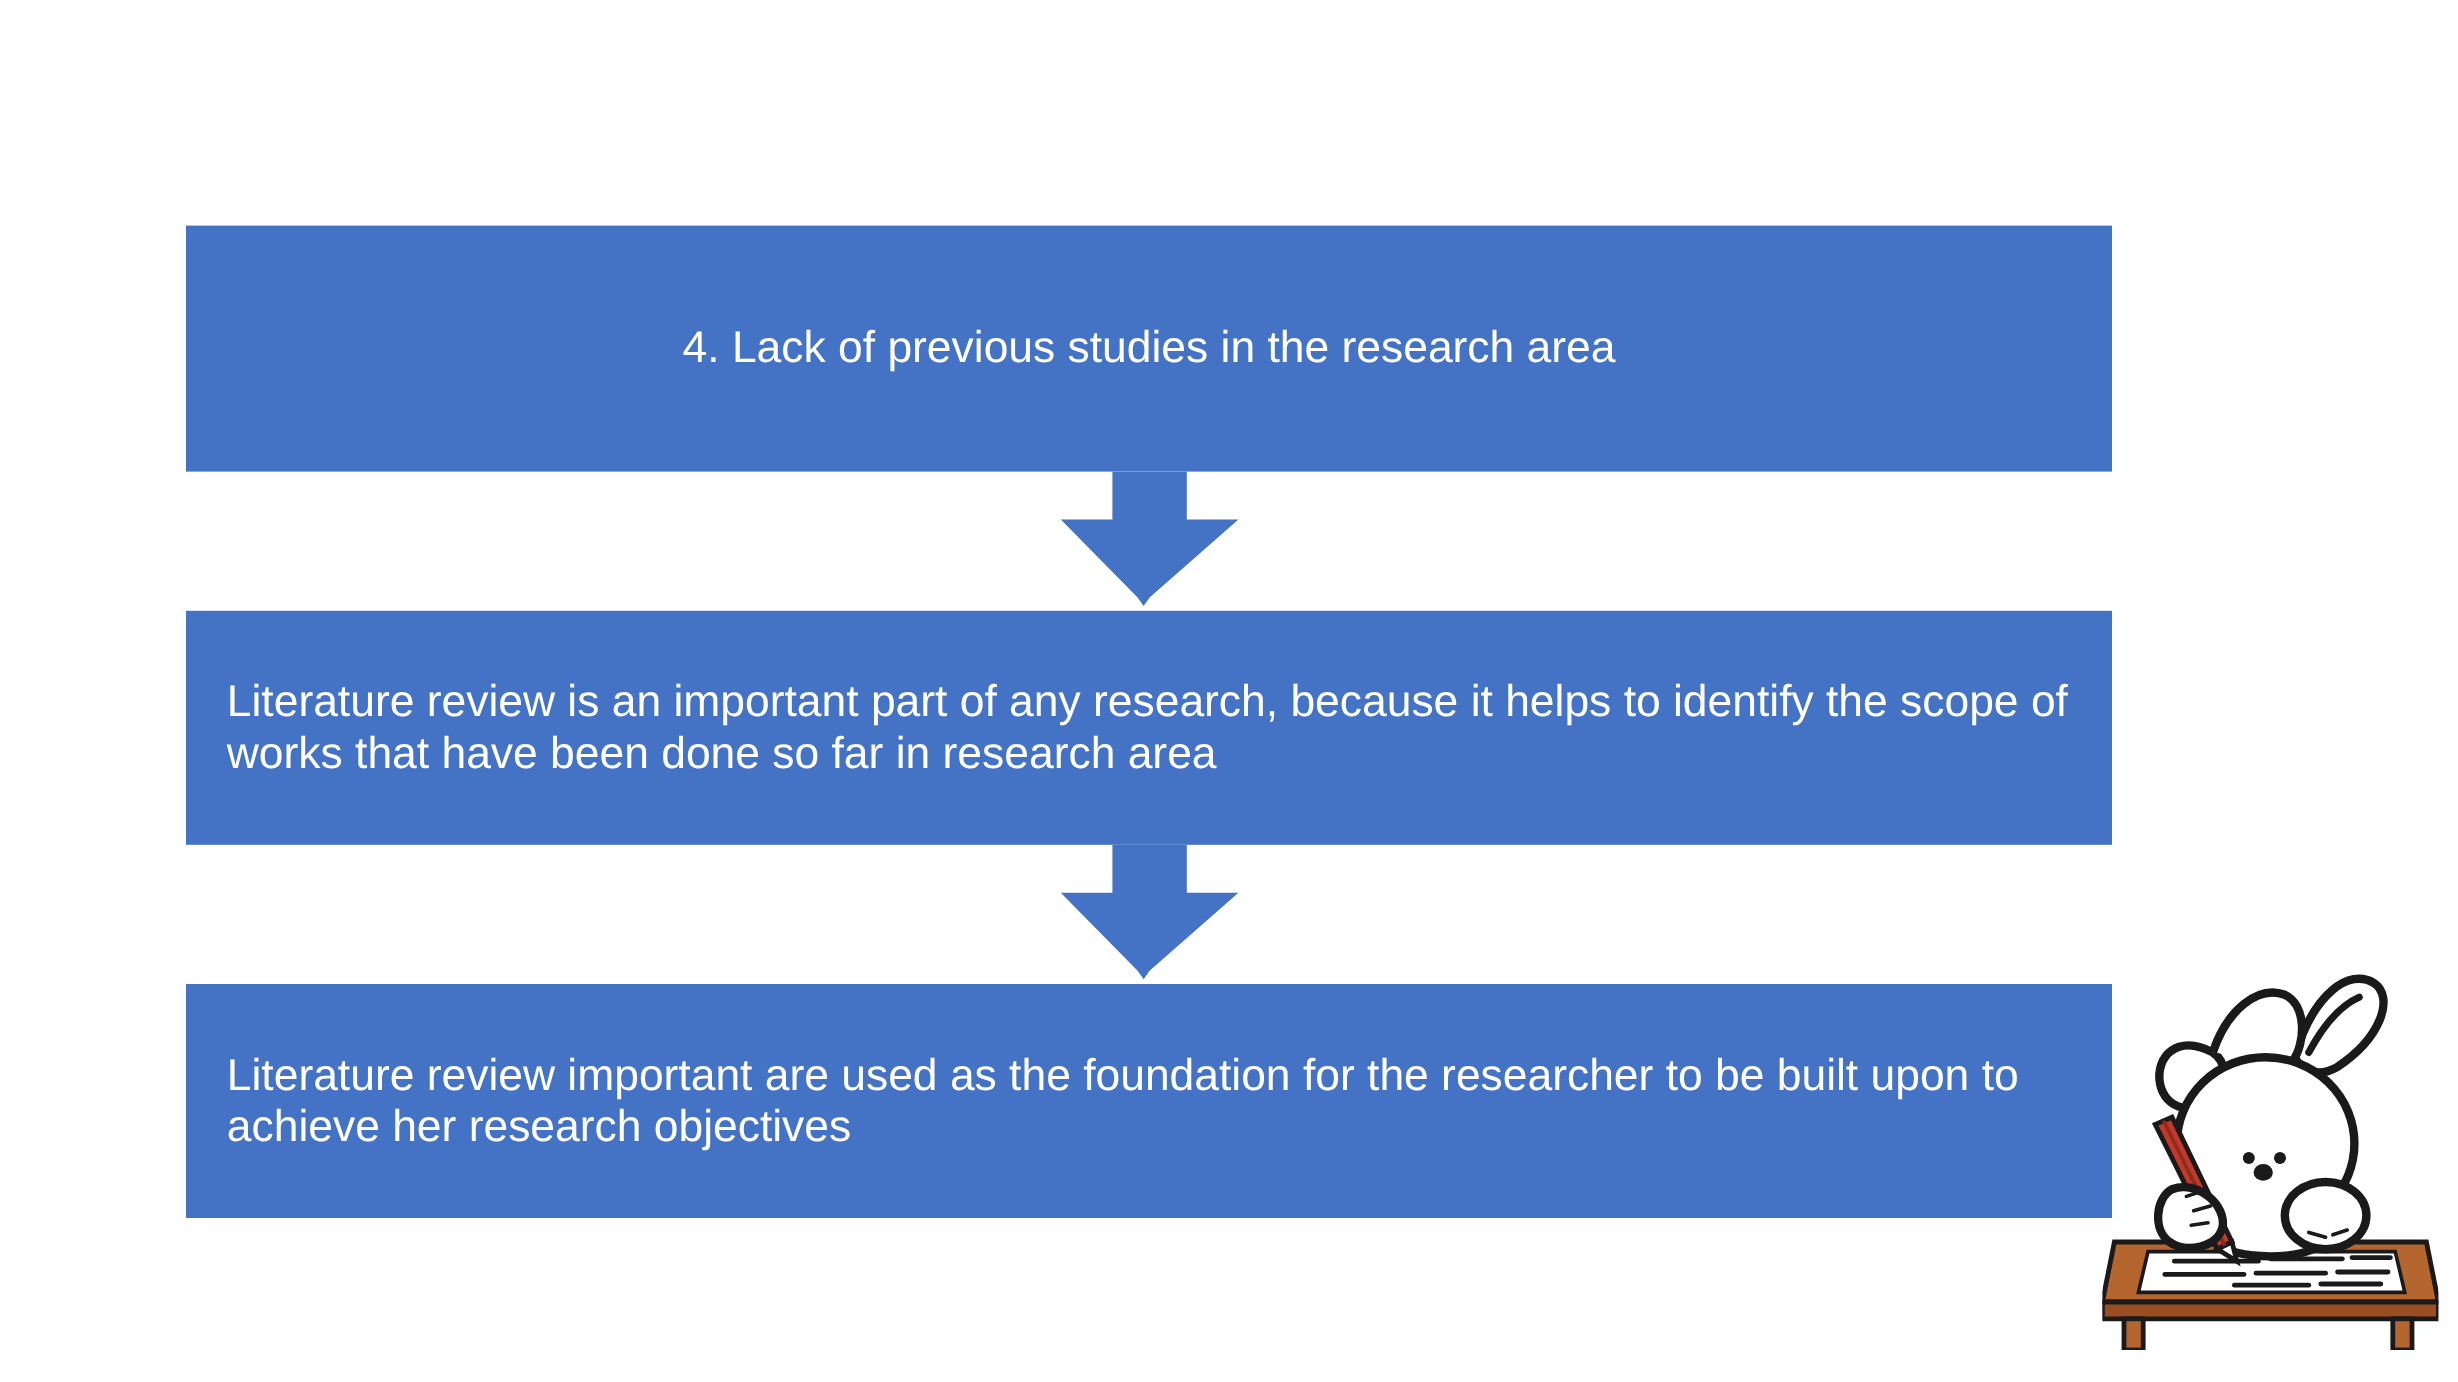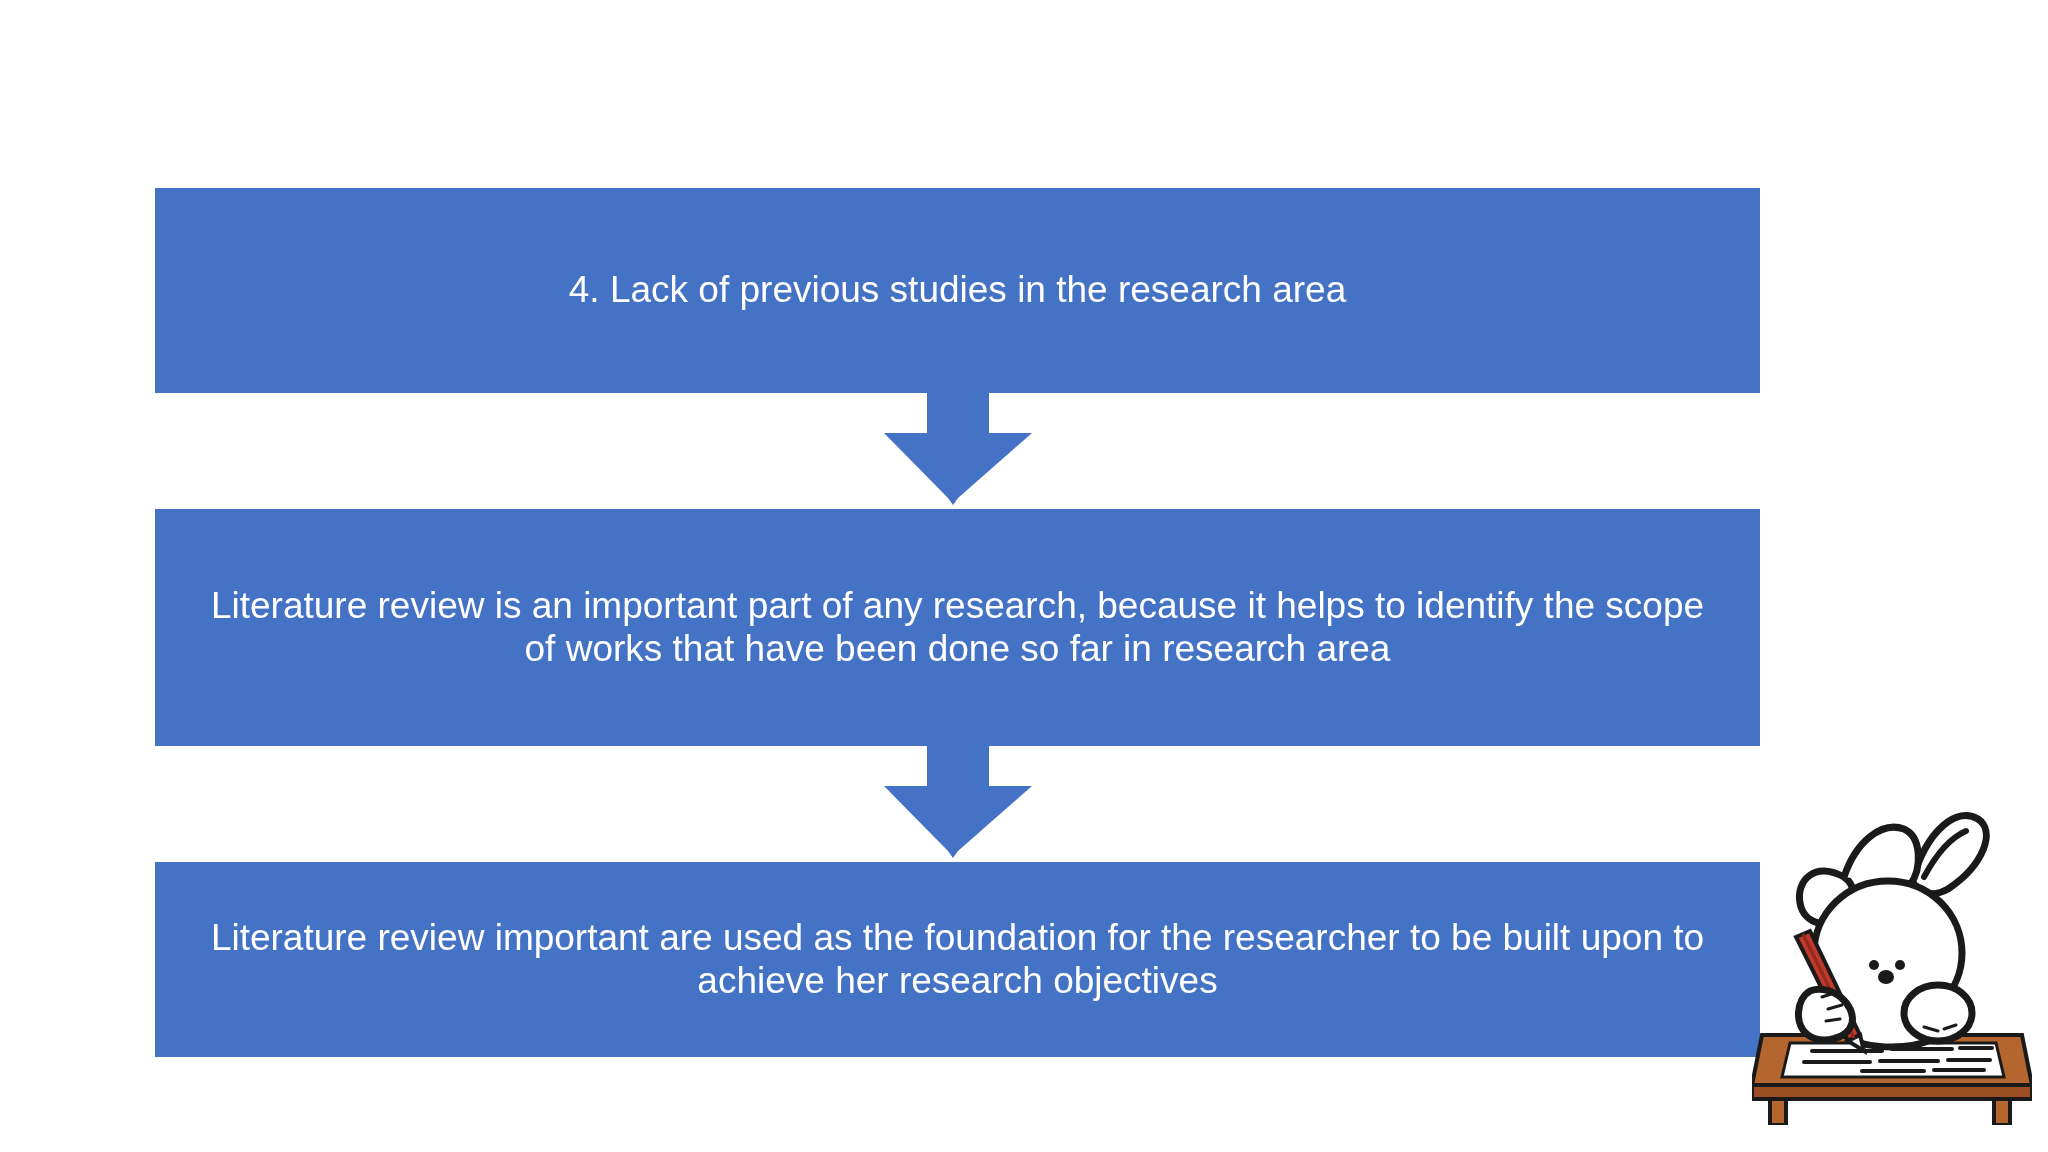--- a/index.html
+++ b/index.html
@@ -43,34 +43,33 @@
     top: 188px;
     width: 1605px;
   }
 
   .box {
     background: #4472C4;
     color: #ffffff;
     display: flex;
     align-items: center;
     justify-content: center;
-    text-align: center;
     box-sizing: border-box;
-    padding: 6px 54px;
+    padding: 6px 34px;
   }
 
   .box-text {
     font-size: 37px;
     line-height: 1.16;
     font-weight: normal;
     color: #ffffff;
   }
 
   .box-1 { height: 205px; }
-  .box-2 { height: 237px; }
+  .box-2 { height: 195px; }
   .box-3 { height: 195px; }
 
   
   .arrow-wrap {
     height: 116px;
     display: flex;
     align-items: flex-start;
     justify-content: center;
     position: relative;
   }

